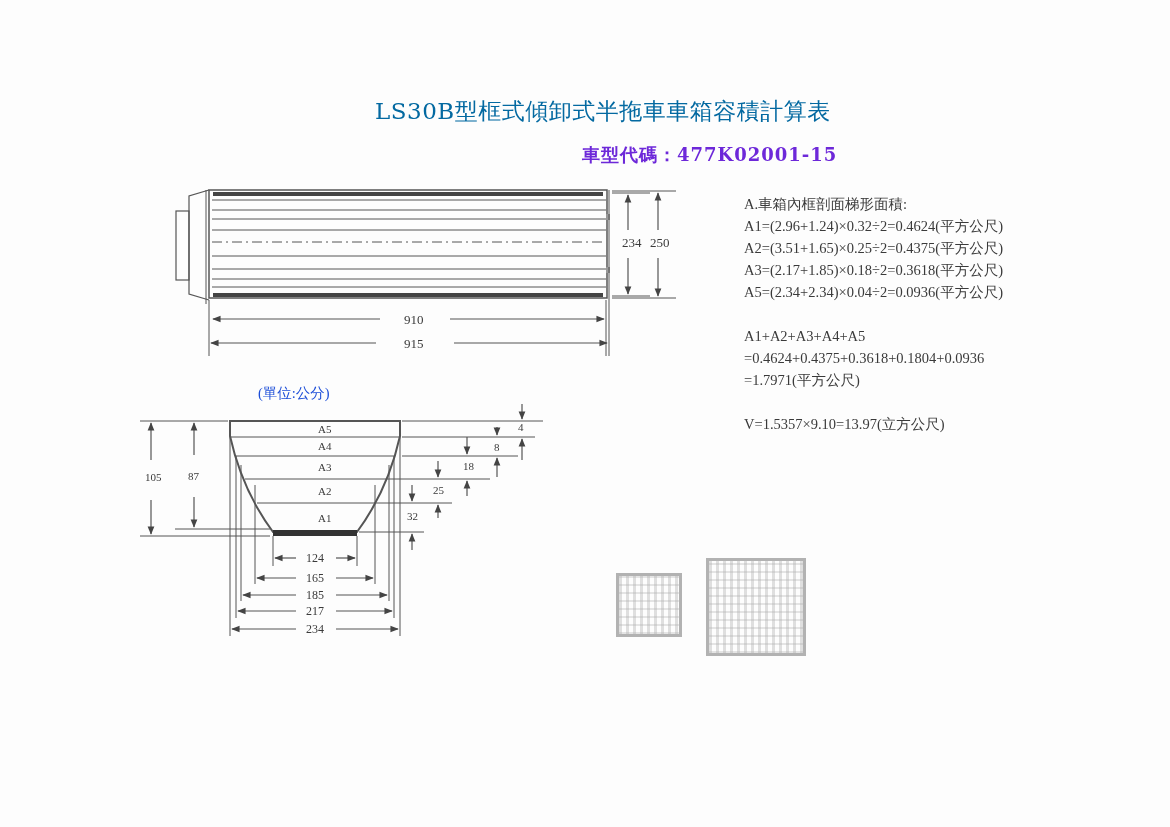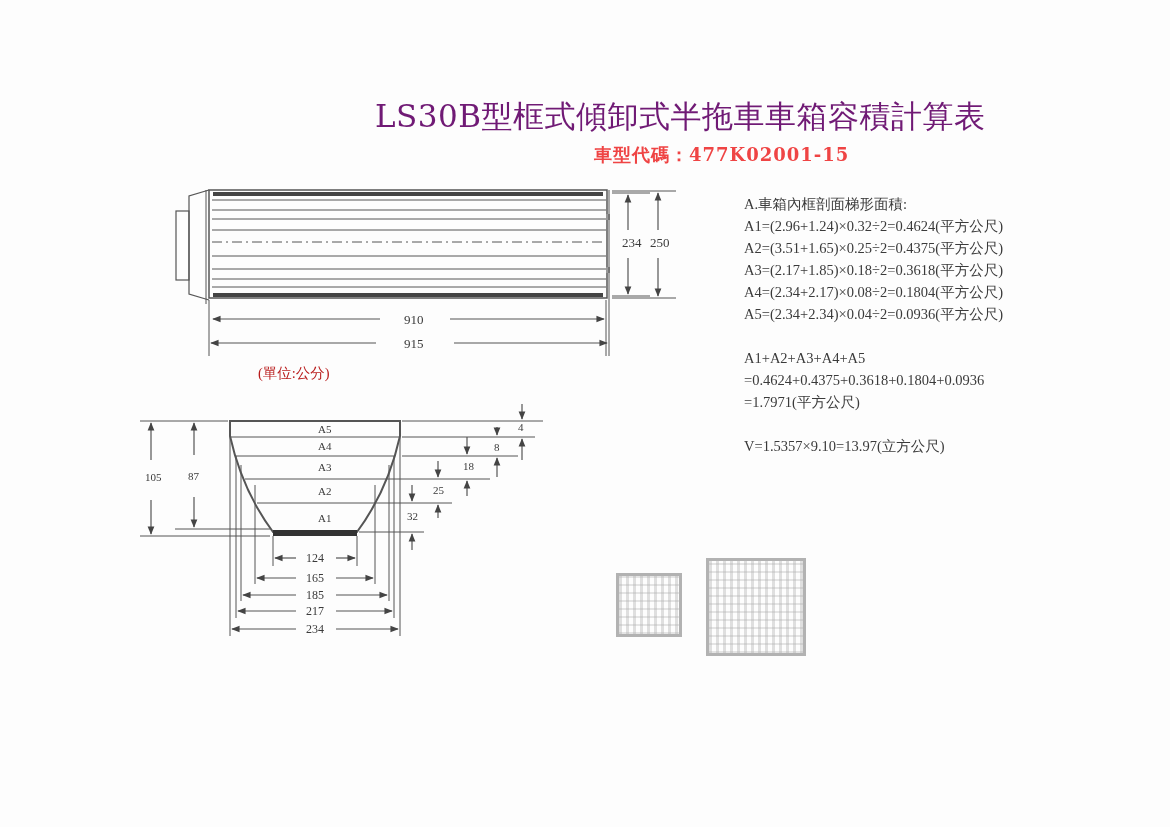--- a/index.html
+++ b/index.html
@@ -1,25 +1,25 @@
 <!DOCTYPE html>
 <html><head>
 <meta charset="utf-8">
 <style>
   html, body { margin: 0; padding: 0; }
   body {
     width: 1170px; height: 827px; background: #fdfdfd; position: relative; overflow: hidden;
     font-family: "DejaVu Serif", "Liberation Serif", serif; color: #333;
   }
   .abs { position: absolute; white-space: nowrap; }
-  .title { left: 375px; top: 96px; font-size: 31px; color: #701a75; letter-spacing: 0.5px; }
-  .code { left: 594px; top: 143px; font-size: 18px; font-weight: bold; color: #ef4444; letter-spacing: 1px; }
+  .title { left: 375px; top: 96px; font-size: 23px; color: #0369a1; letter-spacing: 0.5px; }
+  .code { left: 582px; top: 143px; font-size: 18px; font-weight: bold; color: #6d28d9; letter-spacing: 1px; }
   .calc { left: 744px; top: 193px; font-size: 14.5px; line-height: 22px; color: #3a3a3a; font-family: "Liberation Serif", "DejaVu Serif", serif; }
   .calc div { height: 22px; }
-  .unit { left: 258px; top: 364px; font-size: 14.5px; color: #b91c1c; font-family: "Liberation Serif", serif; }
+  .unit { left: 258px; top: 384px; font-size: 14.5px; color: #1d4ed8; font-family: "Liberation Serif", serif; }
   svg { position: absolute; left: 0; top: 0; }
   svg text { font-family: "Liberation Serif", "DejaVu Serif", serif; fill: #3a3a3a; }
   .stamp { position: absolute; border: 3px solid #9a9a9a; background:
     repeating-linear-gradient(90deg, rgba(140,140,140,0.35) 0 3px, transparent 3px 7px),
     repeating-linear-gradient(0deg, rgba(140,140,140,0.3) 0 2px, transparent 2px 8px);
     opacity: 0.75; }
 </style>
 </head>
 <body>
 
@@ -161,21 +161,20 @@
   <text x="306" y="633" font-size="12">234</text>
 </svg>
 
 <div class="abs unit">(單位:公分)</div>
 
 <div class="abs calc">
   <div>A.車箱內框剖面梯形面積:</div>
   <div>A1=(2.96+1.24)×0.32÷2=0.4624(平方公尺)</div>
   <div>A2=(3.51+1.65)×0.25÷2=0.4375(平方公尺)</div>
   <div>A3=(2.17+1.85)×0.18÷2=0.3618(平方公尺)</div>
-  <div>A4=(2.34+2.17)×0.08÷2=0.1804(平方公尺)</div>
   <div>A5=(2.34+2.34)×0.04÷2=0.0936(平方公尺)</div>
   <div style="height:22px"></div>
   <div>A1+A2+A3+A4+A5</div>
   <div>=0.4624+0.4375+0.3618+0.1804+0.0936</div>
   <div>=1.7971(平方公尺)</div>
   <div style="height:22px"></div>
   <div>V=1.5357×9.10=13.97(立方公尺)</div>
 </div>
 
 <div class="stamp" style="left:616px; top:573px; width:60px; height:58px;"></div>

